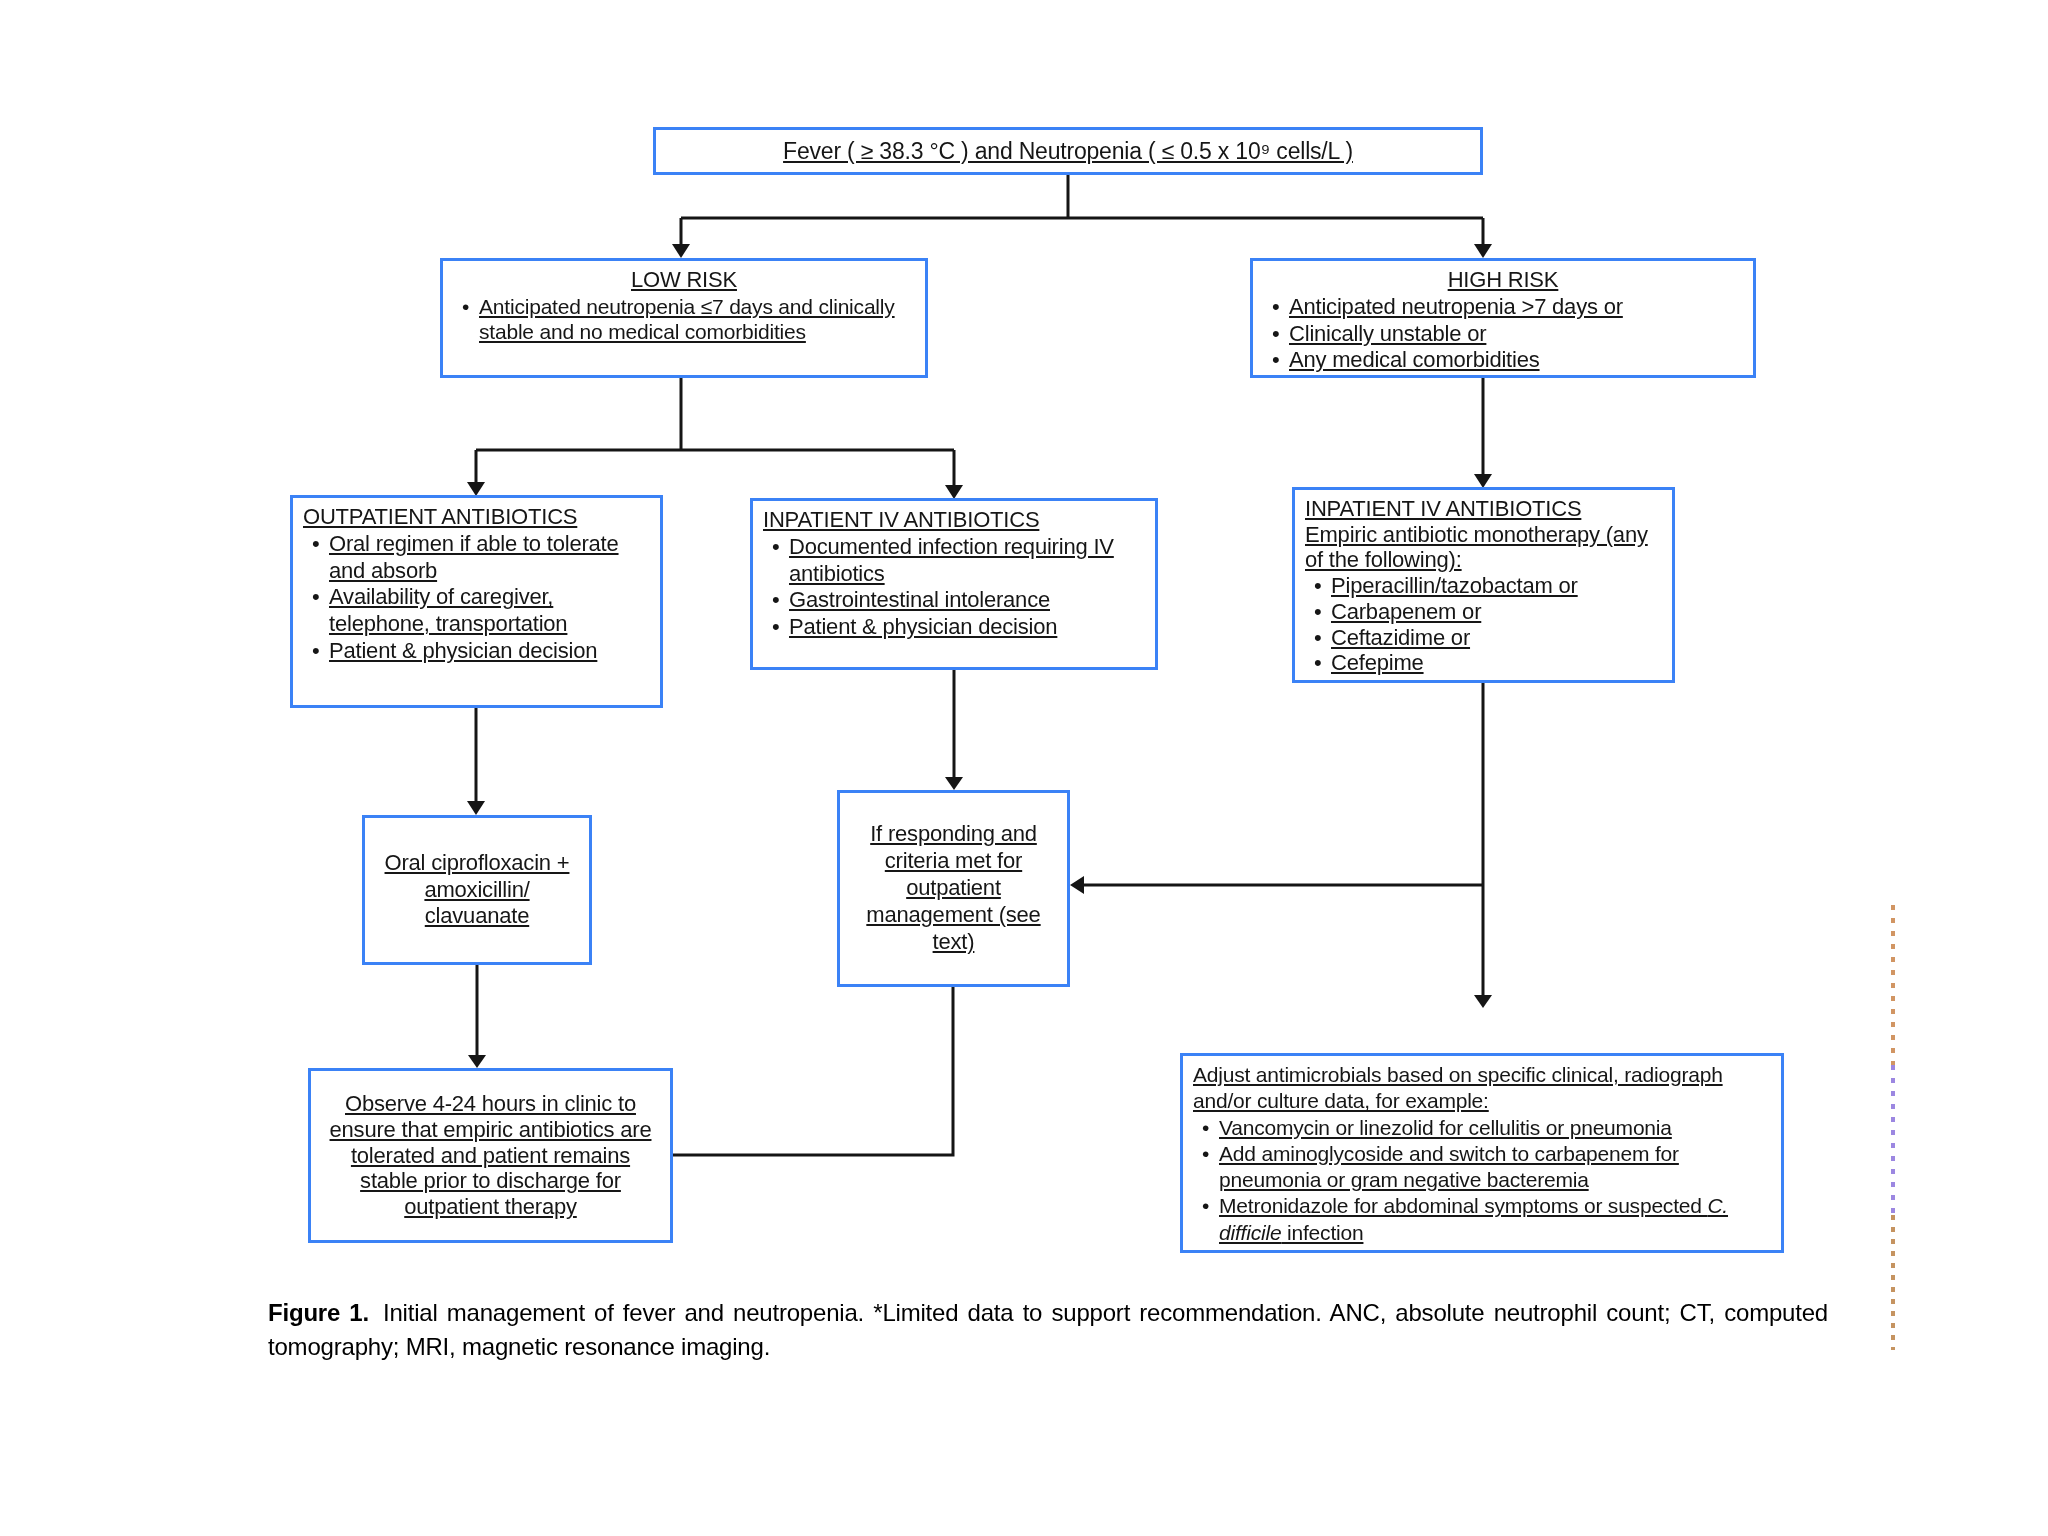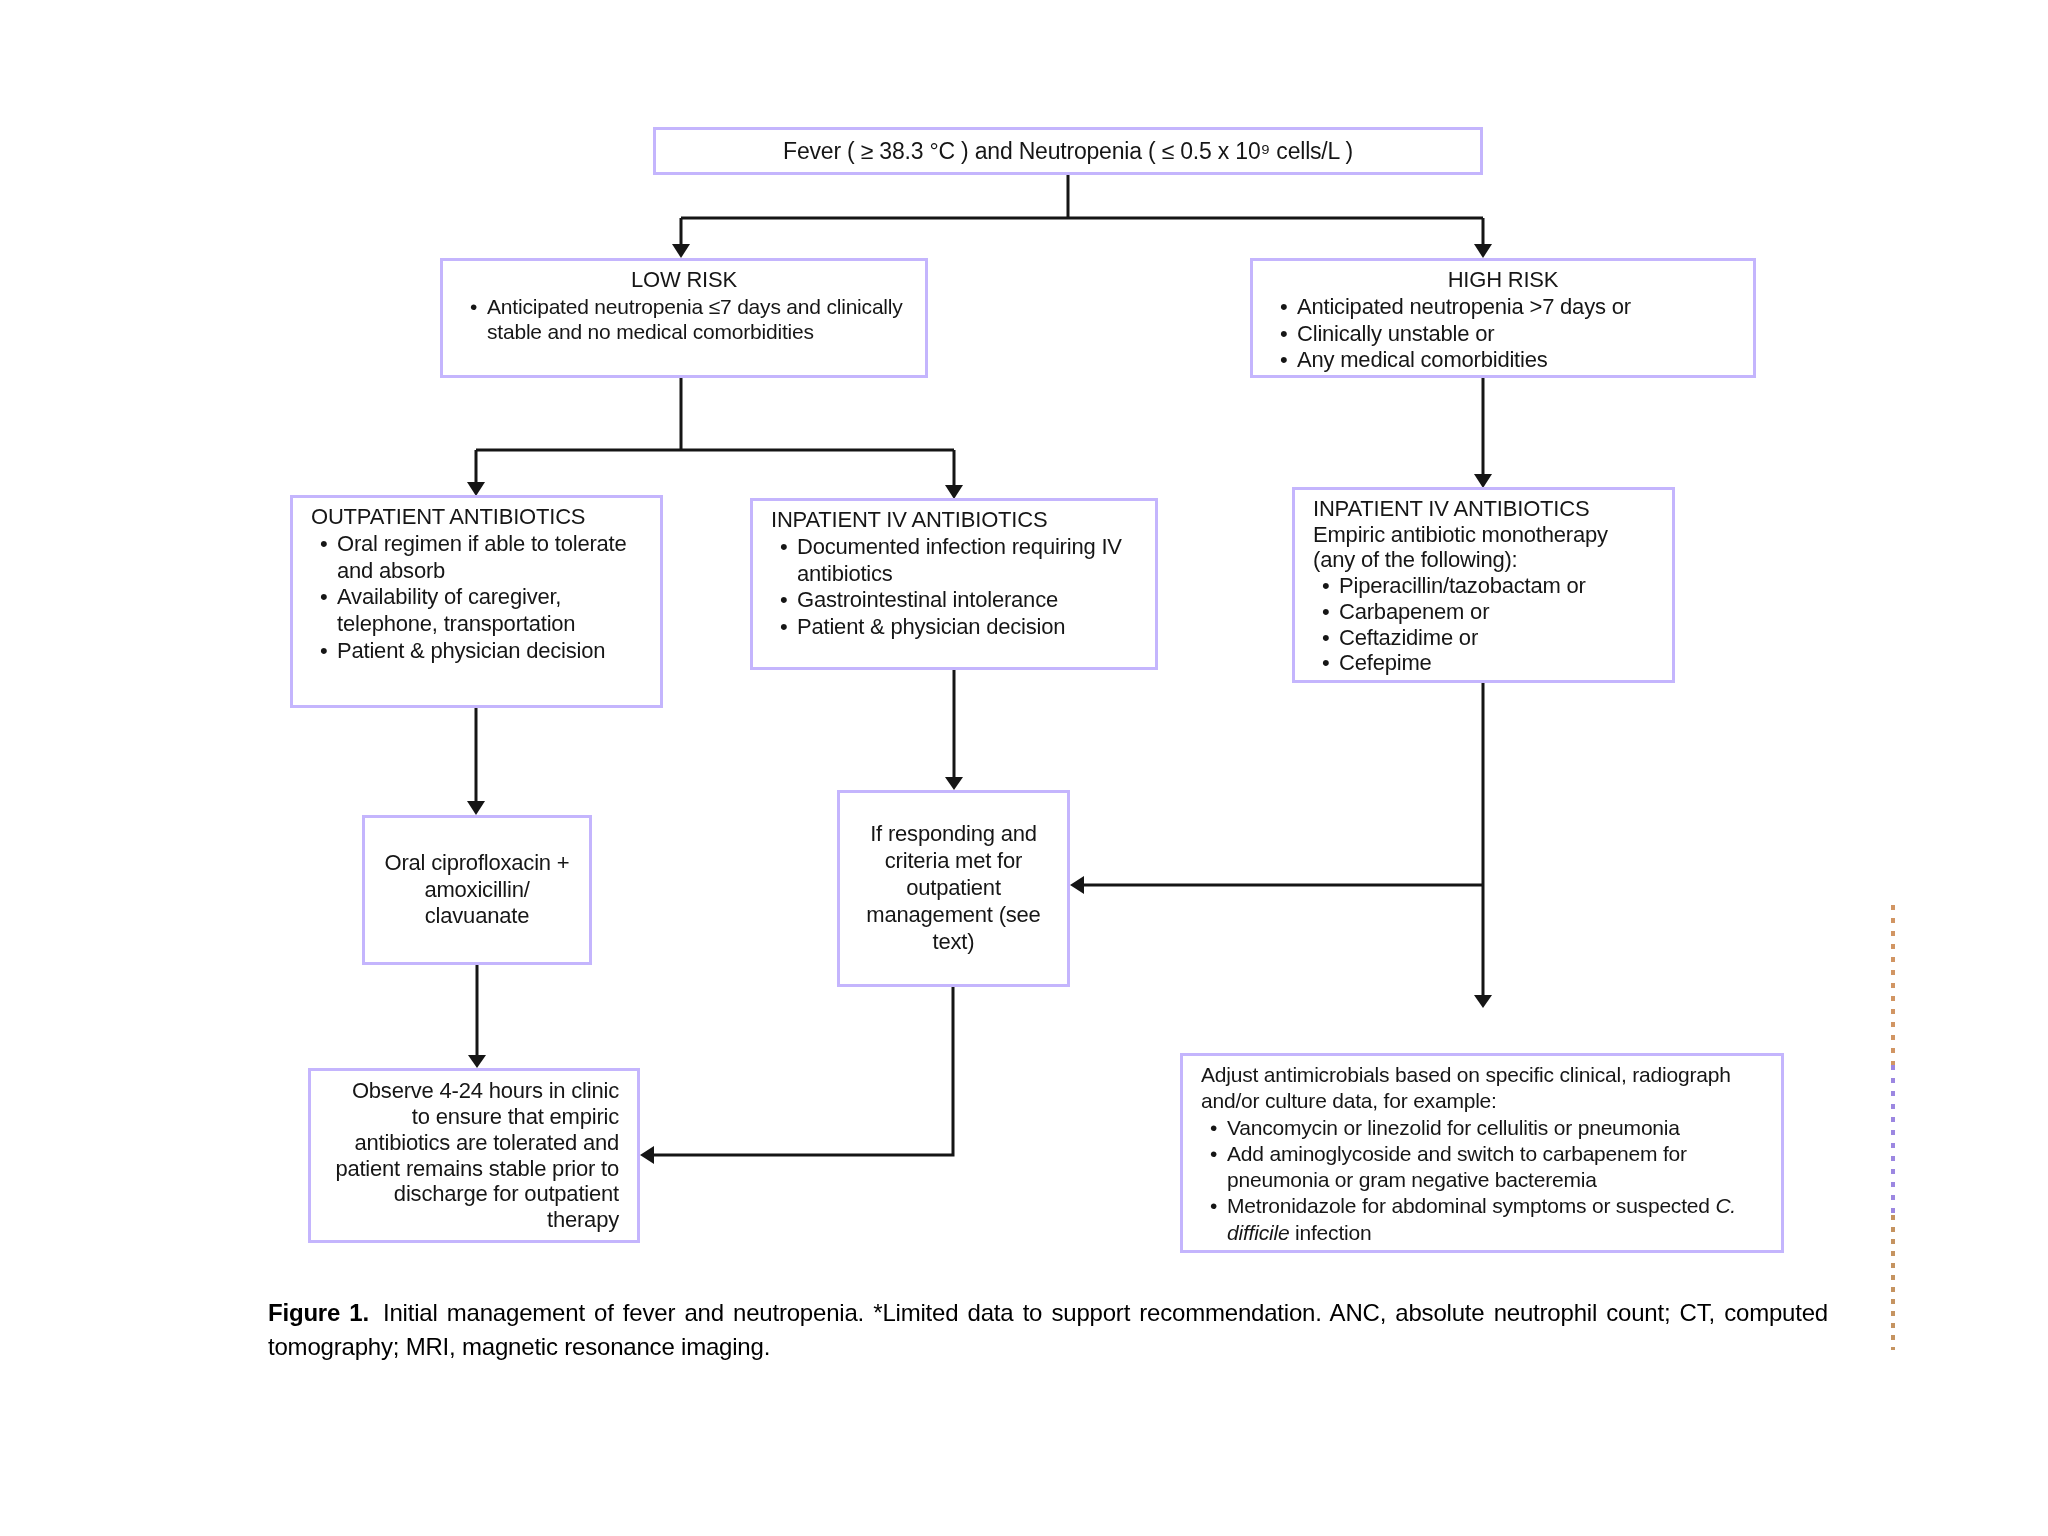--- a/index.html
+++ b/index.html
@@ -4,22 +4,22 @@
 <style>
   html,body{margin:0;padding:0;background:#ffffff;}
   #canvas{
     position:relative;width:2048px;height:1536px;background:#ffffff;
     font-family:"Liberation Sans","DejaVu Sans",sans-serif;color:#161616;
     overflow:hidden;letter-spacing:-0.2px;
   }
   #connectors{position:absolute;left:0;top:0;z-index:1;}
   .box{
     position:absolute;z-index:2;background:#ffffff;
-    border:3px solid #c4b5fd;font-size:22px;line-height:1.22;
-    padding:6px 18px;box-sizing:border-box;
+    border:3px solid #3b82f6;font-size:22px;line-height:1.22;
+    padding:6px 10px;box-sizing:border-box;text-decoration:underline;
   }
   .center-v{display:flex;align-items:center;justify-content:center;text-align:center;}
   .box-title{text-align:center;}
   .box-title-left{text-align:left;}
   .bullet{position:relative;padding-left:26px;}
   .bullet::before{content:"\2022";position:absolute;left:9px;top:0;}
   .italic{font-style:italic;}
   #caption{
     position:absolute;z-index:2;left:268px;top:1296px;width:1560px;
     font-size:24px;line-height:1.42;text-align:justify;color:#000000;
@@ -104,21 +104,21 @@
   </div>
 
   <div class="box center-v" style="left:362px;top:815px;width:230px;height:150px;">
     <span>Oral ciprofloxacin + amoxicillin/ clavuanate</span>
   </div>
 
   <div class="box center-v" style="left:837px;top:790px;width:233px;height:197px;">
     <span>If responding and criteria met for outpatient management (see text)</span>
   </div>
 
-  <div class="box center-v" style="left:308px;top:1068px;width:332px;height:175px;line-height:1.18;text-align:right;">
+  <div class="box center-v" style="left:308px;top:1068px;width:365px;height:175px;line-height:1.18;">
     <span>Observe 4-24 hours in clinic to ensure that empiric antibiotics are tolerated and patient remains stable prior to discharge for outpatient therapy</span>
   </div>
 
   <div class="box" style="left:1180px;top:1008px;width:604px;height:200px;font-size:21px;line-height:1.25;margin-top:45px;">
     <div>Adjust antimicrobials based on specific clinical, radiograph and/or culture data, for example:</div>
     <div class="bullet">Vancomycin or linezolid for cellulitis or pneumonia</div>
     <div class="bullet">Add aminoglycoside and switch to carbapenem for pneumonia or gram negative bacteremia</div>
     <div class="bullet">
       <span>Metronidazole for abdominal symptoms or suspected </span><span class="italic">C. difficile</span><span> infection</span>
     </div>

